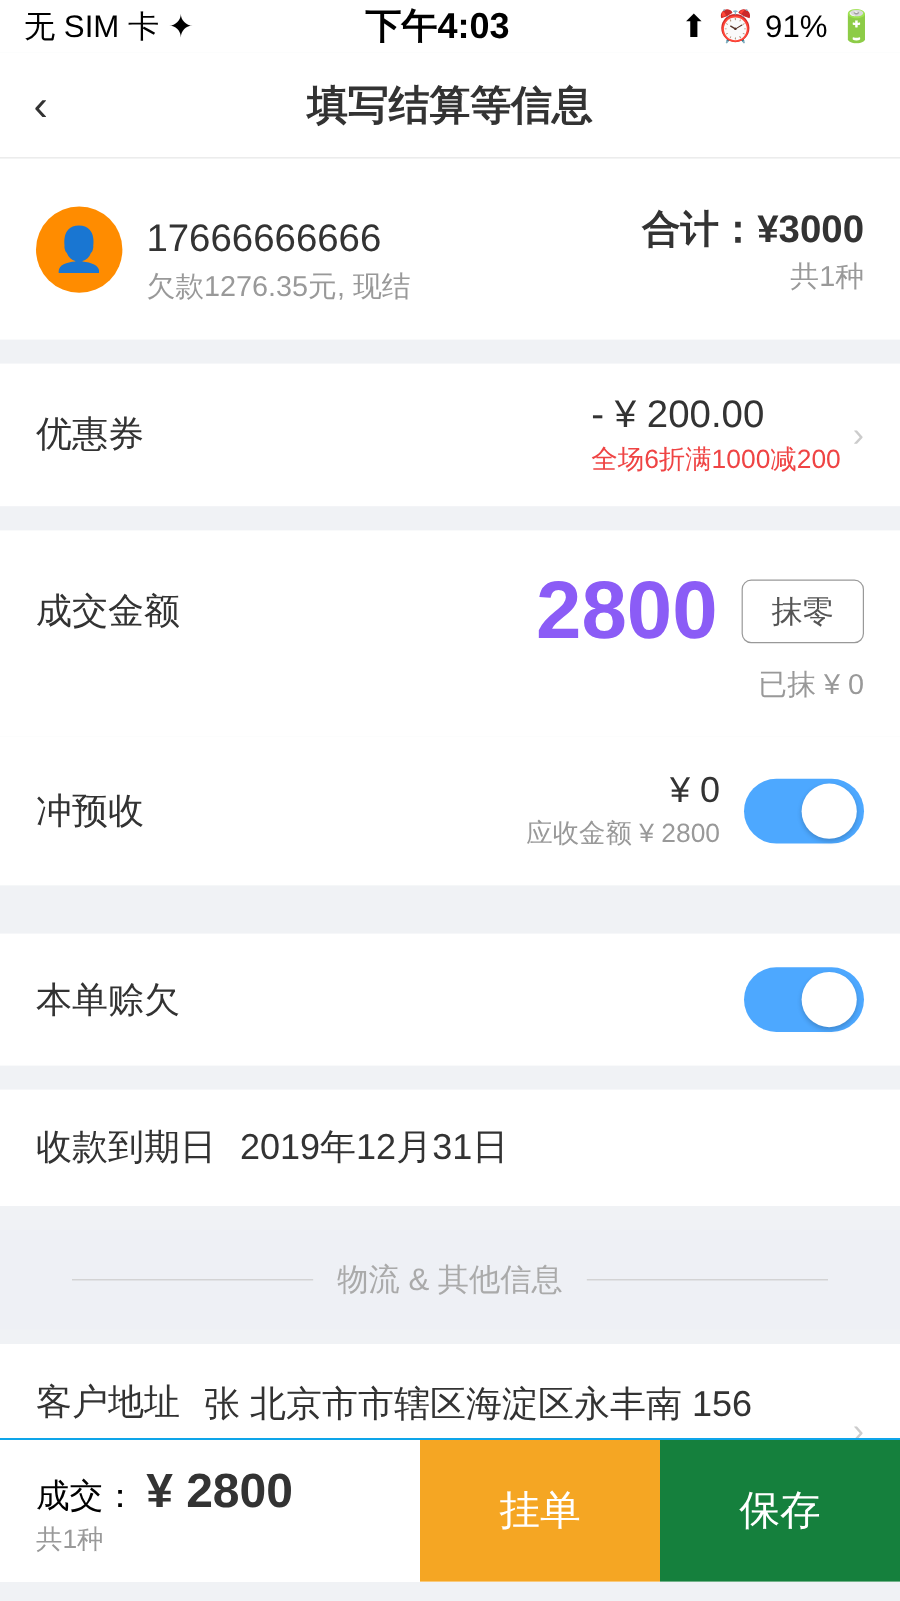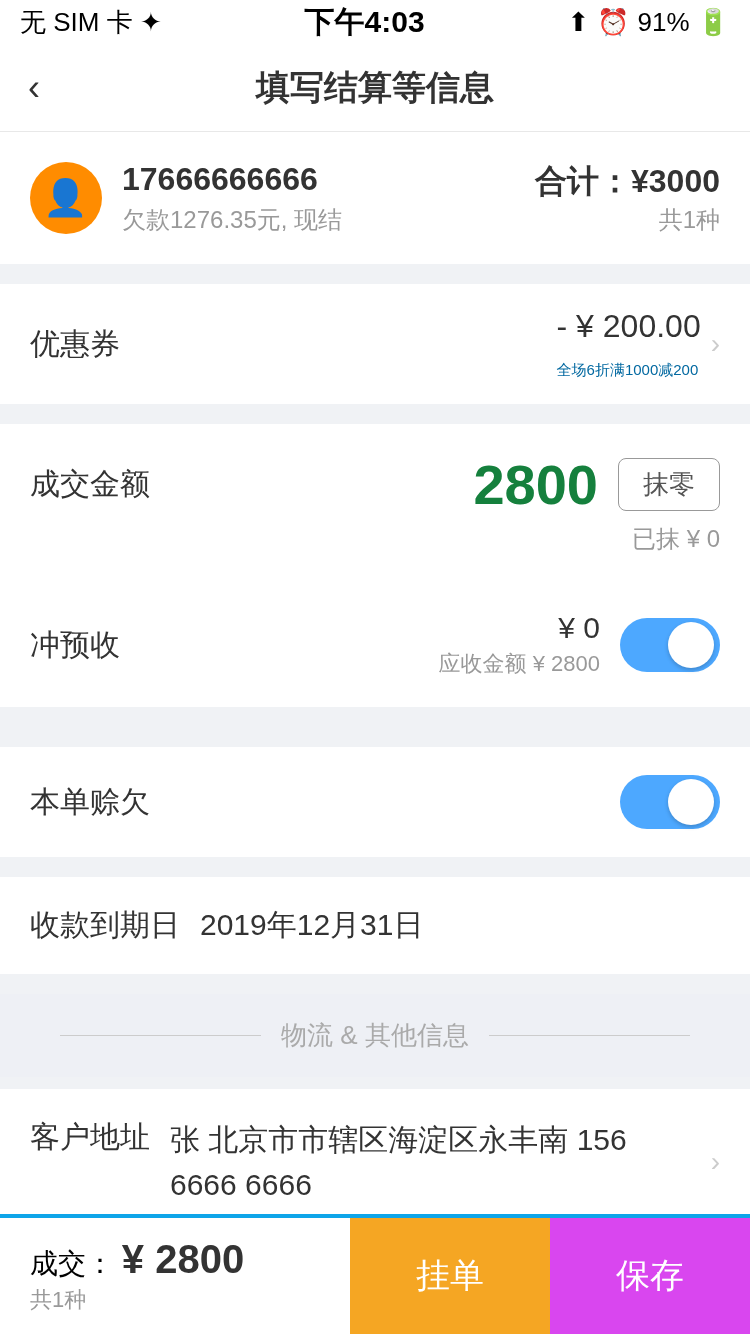--- a/index.html
+++ b/index.html
@@ -80,21 +80,21 @@
       height: 72px;
       border-radius: 50%;
       background: #ff8c00;
       display: flex;
       align-items: center;
       justify-content: center;
       flex-shrink: 0;
     }
     .avatar-icon { color: #fff; font-size: 36px; }
     .customer-info { display: flex; flex-direction: column; gap: 6px; }
-    .customer-phone { font-size: 32px; font-weight: 700; color: #333; }
+    .customer-phone { font-size: 32px; font-weight: 400; color: #333; margin-top: 20px; }
     .customer-debt { font-size: 24px; color: #999; }
     .customer-total { text-align: right; }
     .total-amount { font-size: 32px; font-weight: 600; color: #333; }
     .total-count { font-size: 24px; color: #999; text-align: right; }
 
     
     .form-row {
       display: flex;
       align-items: center;
       justify-content: space-between;
@@ -110,23 +110,23 @@
       display: flex;
       flex-direction: column;
       align-items: flex-start;
     }
     .coupon-amount {
       font-size: 32px;
       color: #333;
       font-weight: 500;
     }
     .coupon-desc {
-      font-size: 15px;
-      color: #0369a1;
-      margin-top: 16px;
+      font-size: 22px;
+      color: #ef4444;
+      margin-top: 4px;
     }
     .chevron-right {
       color: #ccc;
       font-size: 28px;
       margin-left: 10px;
     }
     .coupon-row-inner {
       display: flex;
       align-items: center;
     }
@@ -151,23 +151,23 @@
     .amount-label {
       font-size: 30px;
       color: #333;
     }
     .amount-value-group {
       display: flex;
       align-items: center;
       gap: 20px;
     }
     .amount-number {
-      font-size: 56px;
+      font-size: 68px;
       font-weight: 600;
-      color: #15803d;
+      color: #8b5cf6;
     }
     .round-btn {
       border: 1.5px solid #999;
       border-radius: 8px;
       padding: 8px 24px;
       font-size: 26px;
       color: #555;
       background: #fff;
       cursor: pointer;
     }
@@ -291,28 +291,28 @@
       font-size: 30px;
       color: #333;
       flex: 1;
       line-height: 1.5;
     }
     .address-right { display: flex; align-items: center; }
 
     
     .bottom-bar {
       position: fixed;
-      bottom: 0;
+      bottom: 16px;
       left: 0;
       width: 750px;
       height: 120px;
       background: #fff;
       display: flex;
       align-items: stretch;
-      border-top: 4px solid #0ea5e9;
+      border-top: 2px solid #0ea5e9;
     }
     .bottom-summary {
       flex: 1;
       display: flex;
       flex-direction: column;
       justify-content: center;
       padding: 0 30px;
     }
     .bottom-count { font-size: 22px; color: #999; margin-top: 2px; }
     .bottom-btn-hold {
@@ -320,21 +320,21 @@
       width: 200px;
       display: flex;
       align-items: center;
       justify-content: center;
       font-size: 34px;
       color: #fff;
       font-weight: 500;
       cursor: pointer;
     }
     .bottom-btn-save {
-      background: #d946ef;
+      background: #15803d;
       width: 200px;
       display: flex;
       align-items: center;
       justify-content: center;
       font-size: 34px;
       color: #fff;
       font-weight: 500;
       cursor: pointer;
     }
   </style>

